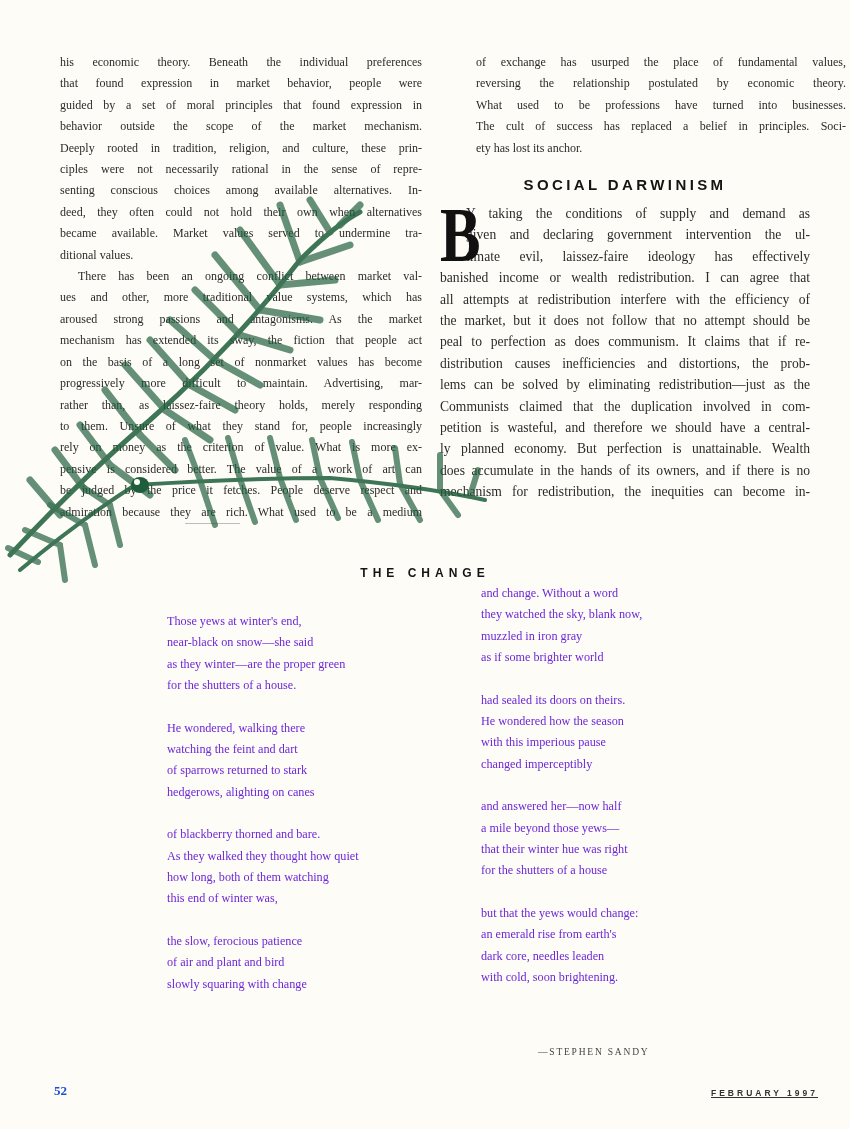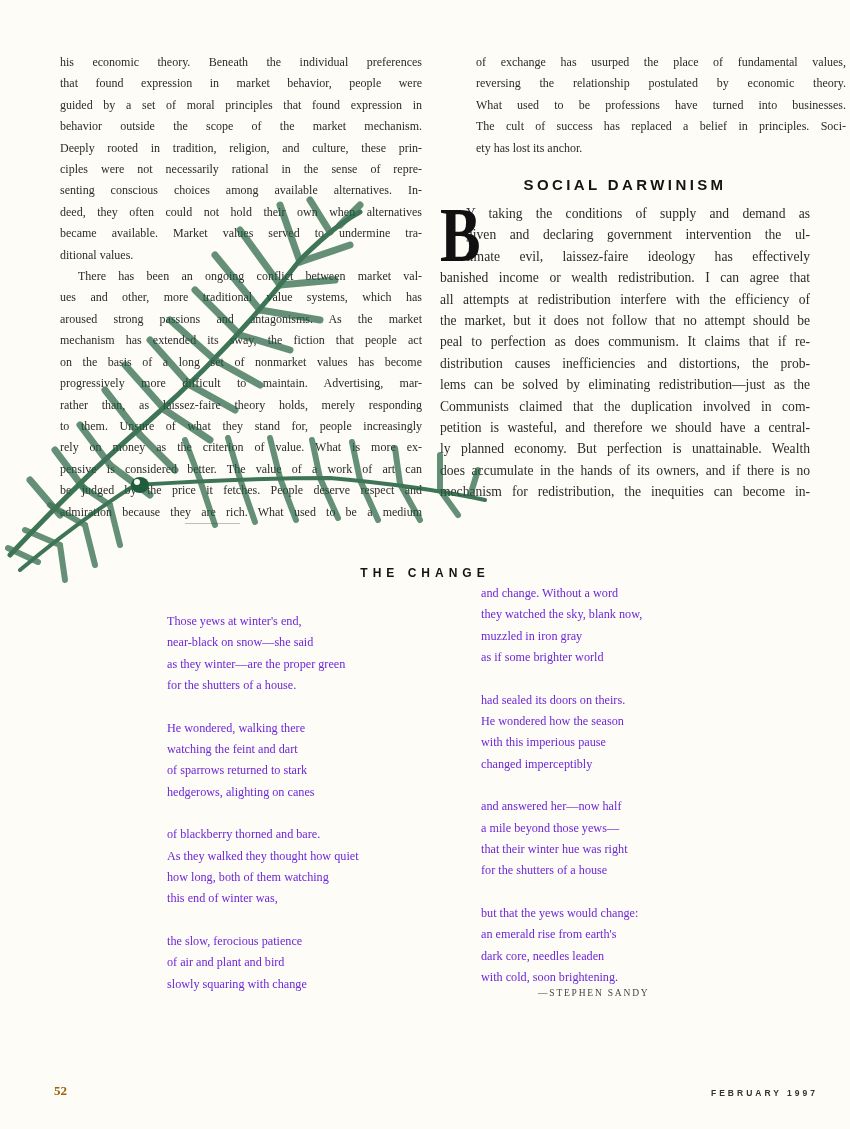--- a/index.html
+++ b/index.html
@@ -37,27 +37,27 @@
     position: absolute; top: 566px; left: 0; width: 850px; text-align: center;
     font-family: "Liberation Sans", "DejaVu Sans", sans-serif; font-weight: bold;
     font-size: 12px; letter-spacing: 5px; color: #141414;
   }
   .poem-col { position: absolute; font-size: 12.2px; line-height: 21.3px; color: #6d28d9; }
   .poem-col-left { left: 167px; top: 611px; }
   .poem-col-right { left: 481px; top: 583px; }
   .stanza { margin-bottom: 21.5px; }
   .stanza div { white-space: nowrap; }
   .attribution {
-    position: absolute; top: 988px; left: 538px; font-size: 9.5px;
+    position: absolute; top: 1047px; left: 538px; font-size: 9.5px;
     letter-spacing: 1.8px; color: #444; font-family: "Liberation Serif", serif;
   }
-  .page-num { position: absolute; top: 1083px; left: 54px; font-weight: bold; font-size: 13px; color: #a16207;
+  .page-num { position: absolute; top: 1083px; left: 54px; font-weight: bold; font-size: 13px; color: #1d4ed8;
     font-family: "Liberation Serif", serif; }
   .issue-date { position: absolute; top: 1088px; left: 711px; font-size: 8.5px; letter-spacing: 3px;
-    font-weight: bold; color: #333; font-family: "Liberation Sans", sans-serif; }
+    font-weight: bold; color: #333; font-family: "Liberation Sans", sans-serif; text-decoration: underline; }
   .fern { position: absolute; left: 0; top: 195px; width: 500px; height: 390px; pointer-events: none; }
 </style>
 </head>
 <body>
 
 <div class="col col-left">
   <p>
     <span class="line">his economic theory. Beneath the individual preferences</span>
     <span class="line">that found expression in market behavior, people were</span>
     <span class="line">guided by a set of moral principles that found expression in</span>

